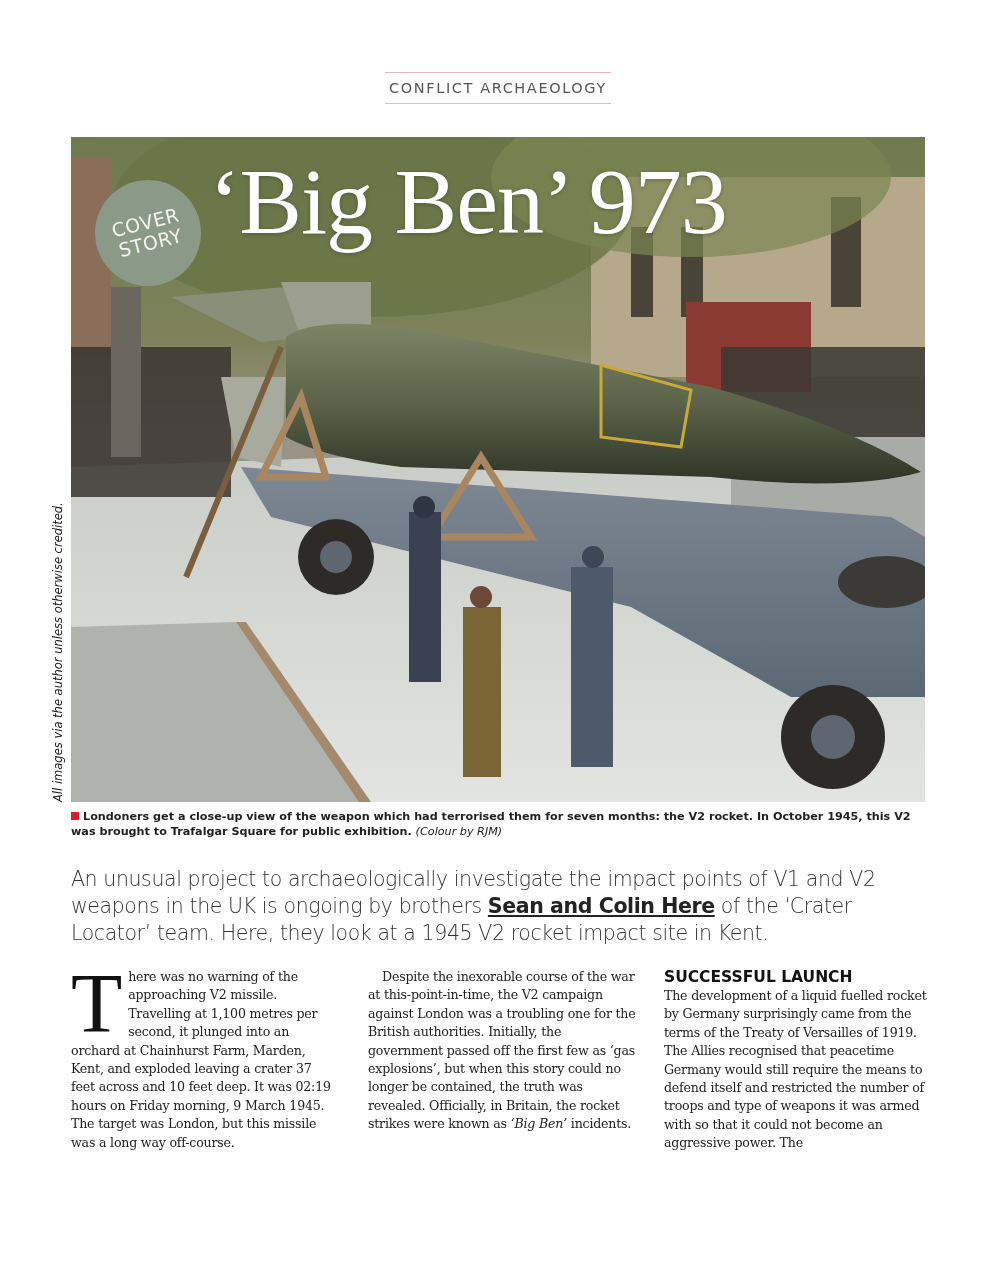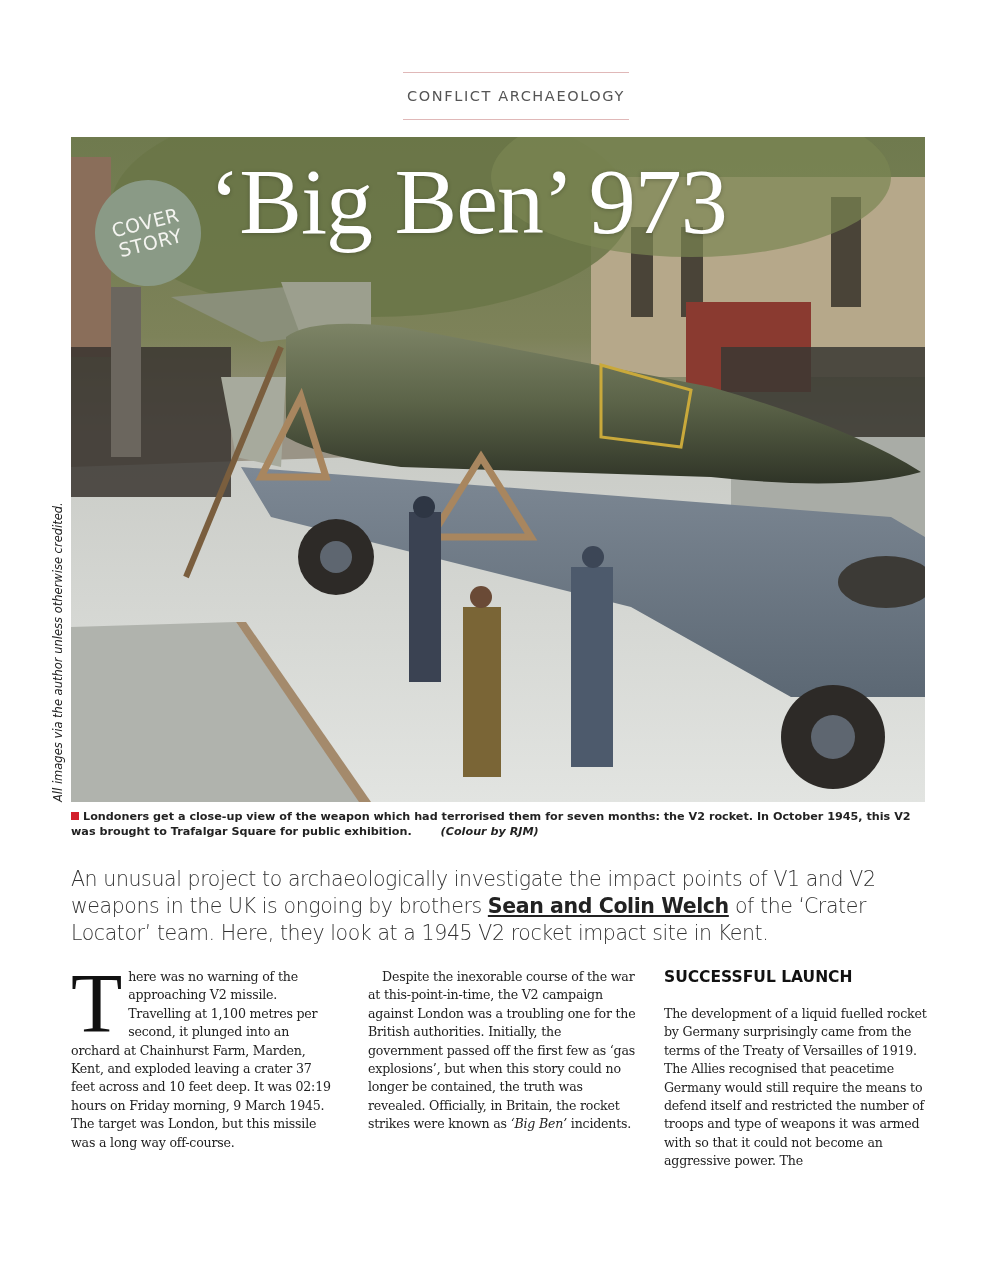--- a/index.html
+++ b/index.html
@@ -1,21 +1,21 @@
 <!DOCTYPE html>
 <html><head>
   <meta charset="utf-8">
   <style>
     * { box-sizing: border-box; margin: 0; padding: 0; }
     html, body { width: 996px; height: 1280px; background: #ffffff; overflow: hidden; }
     body { position: relative; font-family: "DejaVu Serif", serif; color: #222; }
 
     
     .section-tag {
-      position: absolute; left: 403px; top: 72px; width: 226px; height: 48px;
+      position: absolute; left: 385px; top: 72px; width: 226px; height: 32px;
       border-top: 1.5px solid #e0b8b8; border-bottom: 1.5px solid #e0b8b8;
       display: flex; align-items: center; justify-content: center;
       font-family: "DejaVu Sans", sans-serif; font-size: 14.5px; letter-spacing: 1.6px;
       color: #555;
     }
 
     
     .hero {
       position: absolute; left: 71px; top: 137px; width: 854px; height: 665px;
       overflow: hidden;
@@ -45,21 +45,21 @@
       color: #222; white-space: nowrap; width: 300px;
     }
 
     
     .caption {
       position: absolute; left: 71px; top: 809px; width: 860px;
       font-family: "DejaVu Sans", sans-serif; font-size: 11.2px; line-height: 15px;
       font-weight: bold; color: #222;
     }
     .caption .square { display: inline-block; width: 8px; height: 8px; background: #d21f2b; margin-right: 4px; vertical-align: 0px; }
-    .caption .credit { font-weight: bold; font-style: italic; margin-left: 25px; }
+    .caption .credit { font-weight: normal; font-style: italic; }
 
     
     .standfirst {
       position: absolute; left: 71px; top: 866px; width: 860px;
       font-family: "DejaVu Sans", sans-serif; font-weight: 200; font-size: 20.5px; line-height: 27px;
       color: #333; letter-spacing: -0.4px;
     }
     .standfirst .authors { font-weight: bold; text-decoration: underline; color: #222; }
 
     
@@ -71,21 +71,21 @@
     .col1 { left: 71px; }
     .col2 { left: 368px; }
     .col3 { left: 664px; width: 266px; }
     .dropcap {
       float: left; font-family: "Liberation Serif", serif; font-size: 84px; line-height: 64px;
       height: 68px; margin: 4px 6px 0 0; color: #111;
     }
     .indent { text-indent: 14px; }
     .subhead {
       font-family: "DejaVu Sans", sans-serif; font-weight: bold; font-size: 15.5px;
-      line-height: 18px; color: #111; letter-spacing: 0px; margin-bottom: 19px;
+      line-height: 18px; color: #111; letter-spacing: 0px; margin-bottom: 1px;
     }
     .col em { }
 
     
     .folio {
       position: absolute; left: 71px; top: 1280px; display: flex; align-items: flex-end;
       font-size: 16px;
     }
     .folio .page-num { font-family: "DejaVu Sans", sans-serif; font-weight: bold; color: #111; }
     .folio .bar { display: inline-block; width: 3px; height: 13px; background: #c8202b; margin: 0 12px; }
@@ -177,21 +177,21 @@
   <div class="hero-title">‘Big Ben’ 973</div>
 </div>
 
 <div class="side-credit">All images via the author unless otherwise credited.</div>
 
 <div class="caption">
   <span class="square"></span><span>Londoners get a close-up view of the weapon which had terrorised them for seven months: the V2 rocket. In October 1945, this V2 was brought to Trafalgar Square for public exhibition.</span>
   <span class="credit">(Colour by RJM)</span>
 </div>
 
-<div class="standfirst"><span>An unusual project to archaeologically investigate the impact points of V1 and V2 weapons in the UK is ongoing by brothers </span><span class="authors">Sean and Colin Welch</span><span> of the ‘Crater Locator’ team. Here, they look at a 1945 V2 rocket impact site in Kent.</span></div>
+<div class="standfirst"><span>An unusual project to archaeologically investigate the impact points of V1 and V2 weapons in the UK is ongoing by brothers </span><span class="authors">Sean and Colin Here</span><span> of the ‘Crater Locator’ team. Here, they look at a 1945 V2 rocket impact site in Kent.</span></div>
 
 <div class="col col1">
   <span class="dropcap">T</span>
   <span>here was no warning of the approaching V2 missile. Travelling at 1,100 metres per second, it plunged into an orchard at Chainhurst Farm, Marden, Kent, and exploded leaving a crater 37 feet across and 10 feet deep. It was 02:19 hours on Friday morning, 9 March 1945. The target was London, but this missile was a long way off-course.</span>
 </div>
 
 <div class="col col2">
   <p class="indent"><span>Despite the inexorable course of the war at this-point-in-time, the V2 campaign against London was a troubling one for the British authorities. Initially, the government passed off the first few as ‘gas explosions’, but when this story could no longer be contained, the truth was revealed. Officially, in Britain, the rocket strikes were known as </span><em>‘Big Ben’</em><span> incidents.</span></p>
 </div>
 

